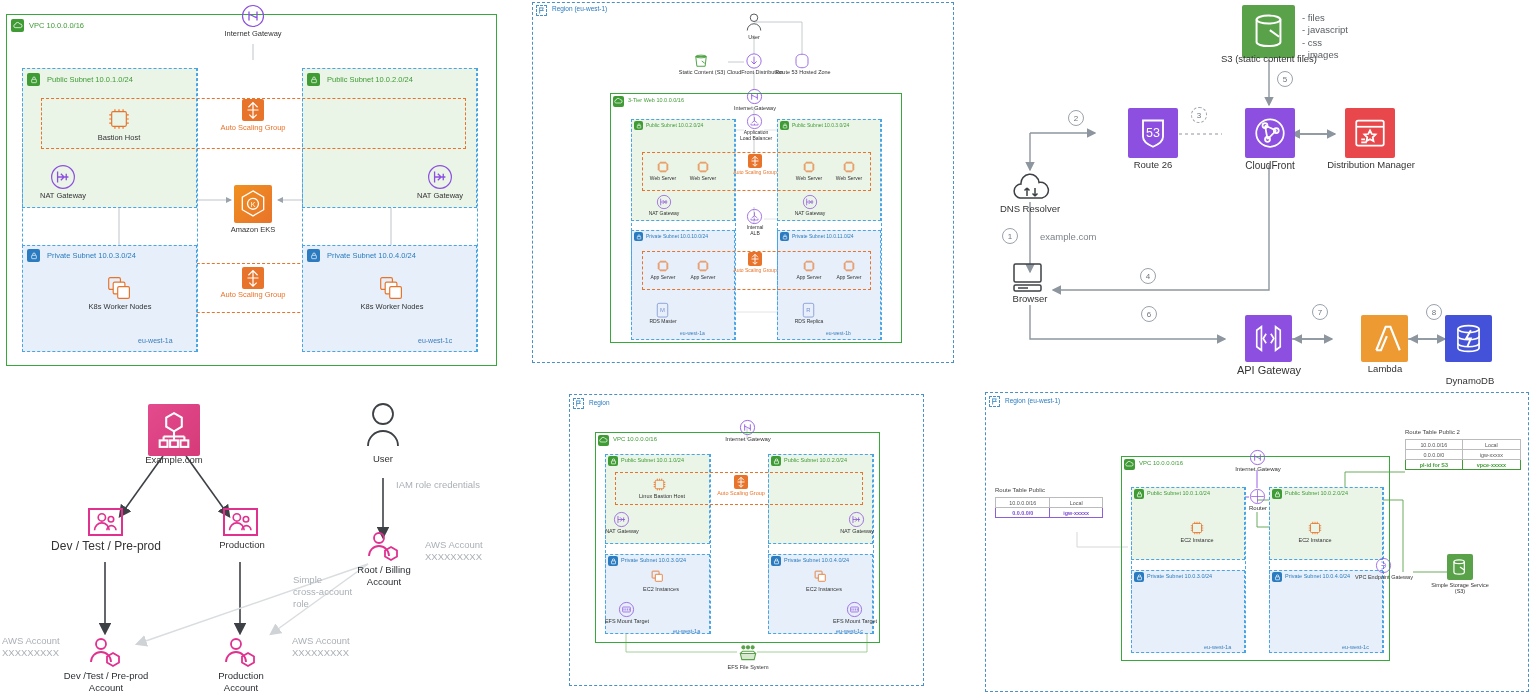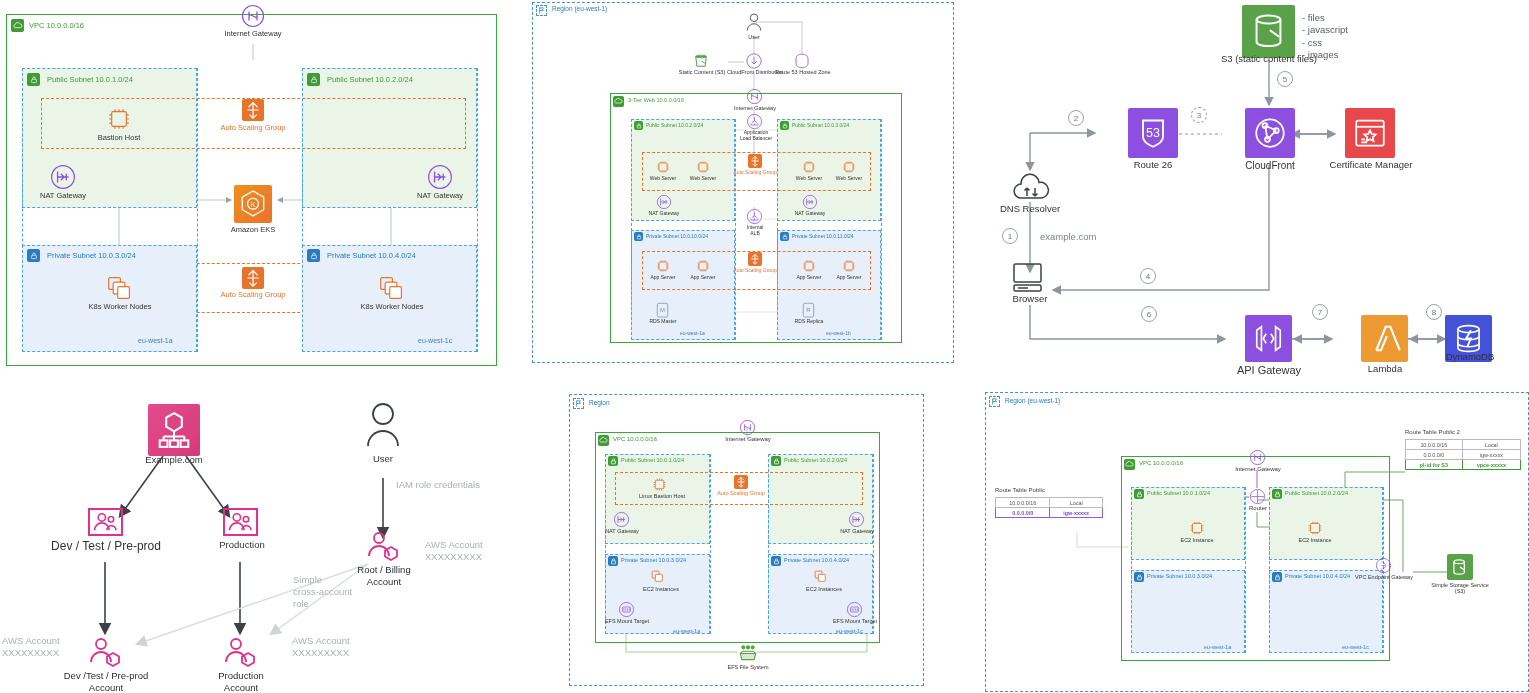--- a/index.html
+++ b/index.html
@@ -519,21 +519,21 @@
   <div class="lbl" style="left:250px; top:160px; width:80px; font-size:10px;">CloudFront</div>
 
   <div class="sq-icon" style="left:365px; top:108px; width:50px; height:50px; background:#e8484b;">
     <svg width="50" height="50" viewBox="0 0 40 40" fill="none" stroke="#fff" stroke-width="1.4">
       <rect x="9" y="10" width="22" height="20" rx="1.5"></rect>
         <path d="M9 15h22"></path>
       <path d="M20 18l1.4 2.8 3.1.4-2.3 2.2.6 3-2.8-1.5-2.8 1.5.6-3-2.3-2.2 3.1-.4z"></path>
       <path d="M13 25h3M13 27.5h4.5"></path>
       </svg>
   </div>
-  <div class="lbl" style="left:336px; top:160px; width:110px; font-size:9.5px;">Certificate Manager</div>
+  <div class="lbl" style="left:336px; top:160px; width:110px; font-size:9.5px;">Distribution Manager</div>
 
   <div class="box" style="left:28px; top:174px;">
     <svg width="46" height="30" viewBox="0 0 46 30" fill="none" stroke="#3d4146" stroke-width="1.5">
       <path d="M12 24a7 7 0 0 1 1-13.9A9 9 0 0 1 31 8.5 7.5 7.5 0 1 1 34 24z"></path>
       <path d="M19 22v-8M19 14l-2.5 2.5M19 14l2.5 2.5M27 14v8M27 22l-2.5-2.5M27 22l2.5-2.5"></path>
       </svg>
   </div>
   <div class="lbl" style="left:12px; top:204px; width:76px; font-size:9.5px;">DNS Resolver</div>
   <div class="dtext" style="left:60px; top:231px; color:#7d848a;">example.com</div>
 
@@ -563,21 +563,21 @@
   <div class="lbl" style="left:375px; top:364px; width:60px; font-size:9.5px;">Lambda</div>
 
   <div class="sq-icon" style="left:465px; top:315px; width:47px; height:47px; background:#4452d9;">
     <svg width="47" height="47" viewBox="0 0 40 40" fill="none" stroke="#fff" stroke-width="1.4">
       <ellipse cx="20" cy="12" rx="9" ry="3"></ellipse>
         <path d="M11 12v16c0 1.7 4 3 9 3s9-1.3 9-3V12"></path>
       <path d="M11 18c0 1.7 4 3 9 3s9-1.3 9-3M11 24c0 1.7 4 3 9 3s9-1.3 9-3"></path>
       <path d="M22 13l-4 7h4l-3 7" stroke-width="1.6"></path>
       </svg>
   </div>
-  <div class="lbl" style="left:458px; top:352px; width:64px; font-size:9.5px;">DynamoDB</div>
+  <div class="lbl" style="left:458px; top:376px; width:64px; font-size:9.5px;">DynamoDB</div>
 
   <div class="num-badge" style="left:22px; top:228px;">1</div>
   <div class="num-badge" style="left:88px; top:110px;">2</div>
   <div class="num-badge dash" style="left:211px; top:107px;">3</div>
   <div class="num-badge" style="left:160px; top:268px;">4</div>
   <div class="num-badge" style="left:297px; top:71px;">5</div>
   <div class="num-badge" style="left:161px; top:306px;">6</div>
   <div class="num-badge" style="left:332px; top:304px;">7</div>
   <div class="num-badge" style="left:446px; top:304px;">8</div>
 </div>

